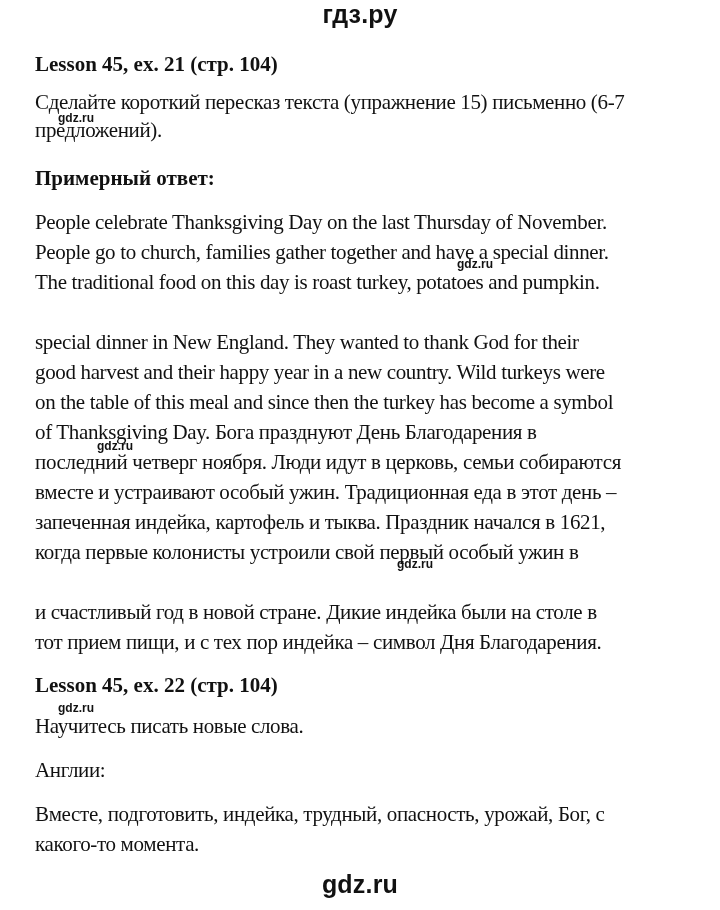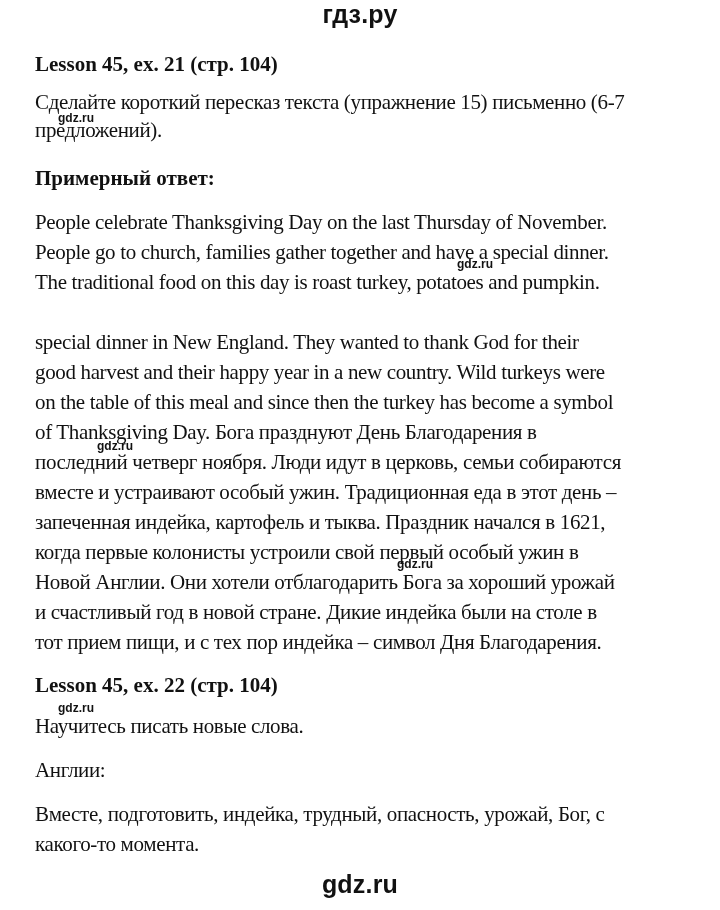--- a/index.html
+++ b/index.html
@@ -82,21 +82,20 @@
   <p class="text-line" style="top:330px;">special dinner in New England. They wanted to thank God for their</p>
   <p class="text-line" style="top:360px;">good harvest and their happy year in a new country. Wild turkeys were</p>
   <p class="text-line" style="top:390px;">on the table of this meal and since then the turkey has become a symbol</p>
   <p class="text-line" style="top:420px;">of Thanksgiving Day. Бога празднуют День Благодарения в</p>
   <span class="wm-small" style="left:97px; top:440px;">gdz.ru</span>
   <p class="text-line" style="top:450px;">последний четверг ноября. Люди идут в церковь, семьи собираются</p>
   <p class="text-line" style="top:480px;">вместе и устраивают особый ужин. Традиционная еда в этот день –</p>
   <p class="text-line" style="top:510px;">запеченная индейка, картофель и тыква. Праздник начался в 1621,</p>
   <p class="text-line" style="top:540px;">когда первые колонисты устроили свой первый особый ужин в</p>
   <span class="wm-small" style="left:397px; top:558px;">gdz.ru</span>
-  <p class="text-line" style="top:570px;">Новой Англии. Они хотели отблагодарить Бога за хороший урожай</p>
   <p class="text-line" style="top:600px;">и счастливый год в новой стране. Дикие индейка были на столе в</p>
   <p class="text-line" style="top:630px;">тот прием пищи, и с тех пор индейка – символ Дня Благодарения.</p>
 
   <h2 class="heading" style="top:673px;">Lesson 45, ex. 22 (стр. 104)</h2>
   <span class="wm-small" style="left:58px; top:702px;">gdz.ru</span>
   <p class="text-line" style="top:714px;">Научитесь писать новые слова.</p>
 
   <p class="text-line" style="top:758px;">Англии:</p>
 
   <p class="text-line" style="top:802px;">Вместе, подготовить, индейка, трудный, опасность, урожай, Бог, с</p>

